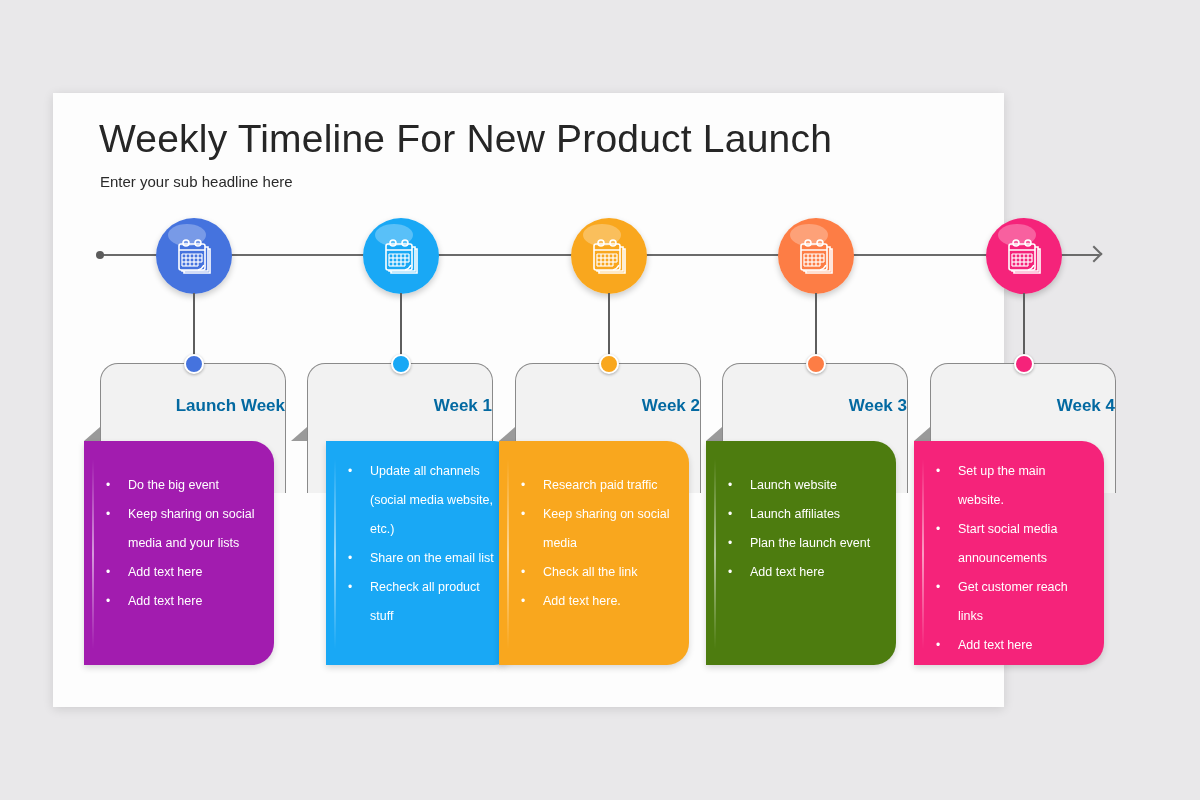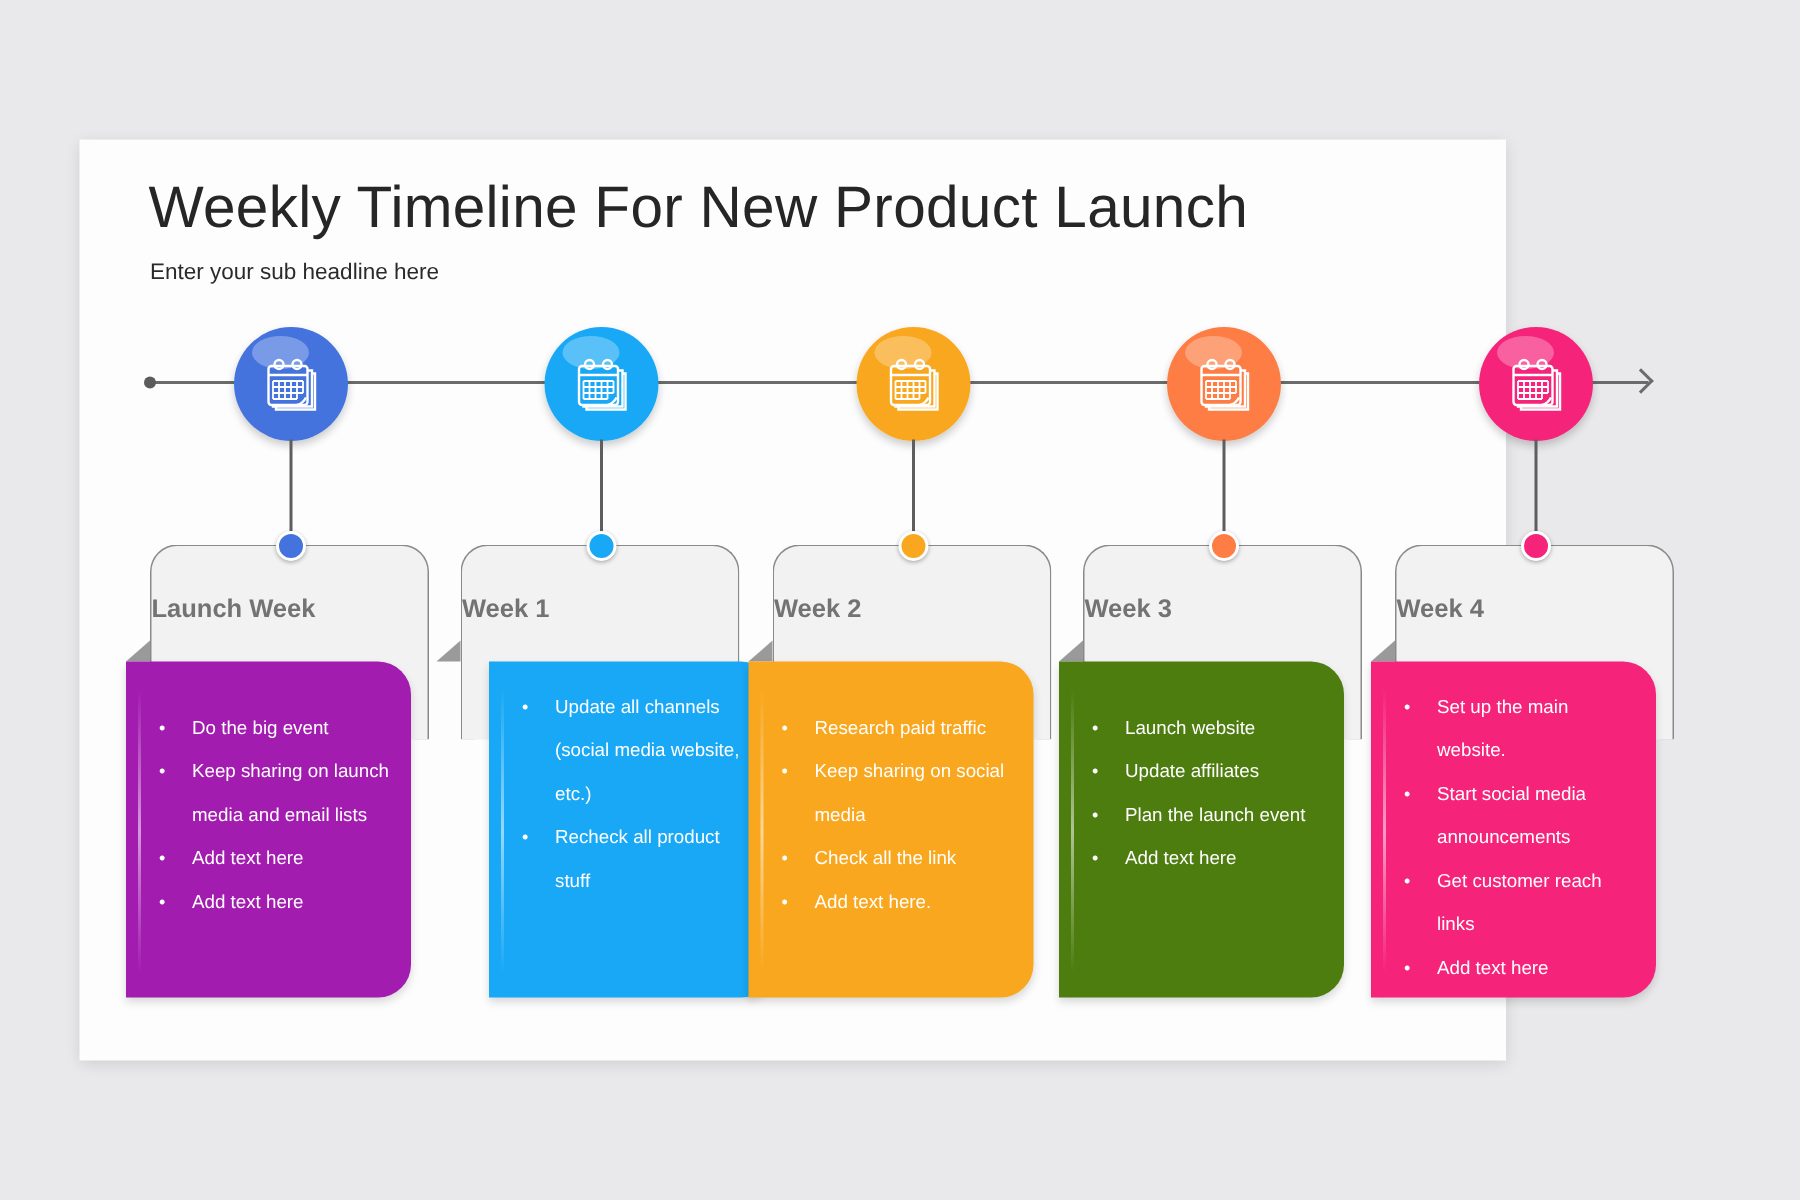--- a/index.html
+++ b/index.html
@@ -10,21 +10,21 @@
   .subtitle { position: absolute; left: 47px; top: 80px; font-size: 15px; color: #2a2a2a; white-space: nowrap; }
   .axis { position: absolute; left: 46px; top: 161px; width: 1000px; height: 2px; background: #6b6b6b; }
   .axis-start { position: absolute; left: 43px; top: 158px; width: 8px; height: 8px; border-radius: 50%; background: #5c5c5c; }
   .axis-arrow { position: absolute; left: 1035px; top: 155px; width: 12px; height: 12px; border-top: 2px solid #6b6b6b; border-right: 2px solid #6b6b6b; transform: rotate(45deg); }
   .col { position: absolute; top: 0; width: 210px; height: 614px; }
   .node { position: absolute; left: 102px; top: 125px; width: 76px; height: 76px; border-radius: 50%; transform: translateX(-50%); box-shadow: 0 3px 6px rgba(0,0,0,0.2); display: flex; align-items: center; justify-content: center; overflow: hidden; }
   .node::before { content: ""; position: absolute; left: 12px; top: 6px; width: 38px; height: 22px; border-radius: 50%; background: rgba(255,255,255,0.28); }
   .node svg { position: relative; width: 40px; height: 40px; }
   .stem { position: absolute; left: 101px; top: 200px; width: 2px; height: 70px; background: #5e5e5e; }
   .header-card { position: absolute; left: 8px; top: 270px; width: 186px; height: 130px; background: #f2f2f2; border: 1.5px solid #8a8a8a; border-bottom: none; border-radius: 18px 18px 0 0; }
-  .header-card .heading { position: absolute; left: 0; right: 0; top: 32px; text-align: left; font-size: 17px; font-weight: 700; color: #737373; }
+  .header-card .heading { position: absolute; left: 0; right: 0; top: 32px; text-align: right; font-size: 17px; font-weight: 700; color: #0369a1; }
   .pin { position: absolute; left: 102px; top: 261px; width: 20px; height: 20px; border-radius: 50%; border: 2px solid #fff; transform: translateX(-50%); box-shadow: 0 1px 3px rgba(0,0,0,0.3); z-index: 3; }
   .fold { position: absolute; left: -8px; top: 334px; width: 0; height: 0; border-left: 16px solid transparent; border-bottom: 14px solid #9a9a9a; }
   .body-card { position: absolute; left: -8px; top: 348px; width: 190px; height: 224px; border-radius: 0 22px 22px 0; box-shadow: 0 3px 6px rgba(0,0,0,0.15); z-index: 2; }
   .body-card::before { content: ""; position: absolute; left: 8px; top: 18px; width: 2px; height: 190px; background: linear-gradient(to bottom, rgba(255,255,255,0), rgba(255,255,255,0.55), rgba(255,255,255,0)); }
   .body-card ul { list-style: none; position: absolute; left: 20px; right: 10px; top: 30px; }
   .body-card li { position: relative; padding-left: 24px; font-size: 12.5px; line-height: 29px; color: #ffffff; }
   .body-card li::before { content: "•"; position: absolute; left: 2px; top: 0; font-size: 12px; }
   .body-card.tight ul { top: 16px; }
 </style>
 </head>
@@ -65,21 +65,21 @@
     </div>
     <div class="stem"></div>
     <div class="header-card">
       <div class="heading">Launch Week</div>
     </div>
     <div class="pin" style="background: rgb(69, 115, 222);"></div>
     <div class="fold"></div>
     <div class="body-card" style="background: #a21caf;">
       <ul>
             <li>Do the big event</li>
-            <li>Keep sharing on launch media and email lists</li>
+            <li>Keep sharing on social media and your lists</li>
             <li>Add text here</li>
             <li>Add text here</li>
           </ul>
     </div>
   </div>
       <div class="col" style="left: 246px;">
     <div class="node" style="background: radial-gradient(circle at 35% 30%, rgb(25, 168, 245), rgb(25, 168, 245));">
       <svg viewBox="0 0 40 40" fill="none" stroke="#fff" stroke-width="1.6">
         <rect x="5" y="8" width="26" height="26" rx="2"></rect>
         <path d="M31 11 h3 v24 h-26 v-1"></path>
@@ -104,20 +104,21 @@
     </div>
     <div class="stem"></div>
     <div class="header-card">
       <div class="heading">Week 1</div>
     </div>
     <div class="pin" style="background: rgb(25, 168, 245);"></div>
     <div class="fold"></div>
     <div class="body-card tight" style="background: rgb(25, 168, 245); margin-left: 35px;">
       <ul>
             <li>Update all channels (social media website, etc.)</li>
+            <li>Share on the email list</li>
             <li>Recheck  all product stuff</li>
           </ul>
     </div>
   </div>
       <div class="col" style="left: 454px; text-decoration: underline;">
     <div class="node" style="background: radial-gradient(circle at 35% 30%, rgb(249, 167, 30), rgb(249, 167, 30));">
       <svg viewBox="0 0 40 40" fill="none" stroke="#fff" stroke-width="1.6">
         <rect x="5" y="8" width="26" height="26" rx="2"></rect>
         <path d="M31 11 h3 v24 h-26 v-1"></path>
         <path d="M34 13 h2 v24 h-26 v-2"></path>
@@ -180,21 +181,21 @@
     </div>
     <div class="stem"></div>
     <div class="header-card">
       <div class="heading">Week 3</div>
     </div>
     <div class="pin" style="background: rgb(253, 125, 69);"></div>
     <div class="fold"></div>
     <div class="body-card" style="background: #4d7c0f;">
       <ul>
             <li>Launch website</li>
-            <li>Update affiliates</li>
+            <li>Launch affiliates</li>
             <li>Plan the launch event</li>
             <li>Add text here</li>
           </ul>
     </div>
   </div>
       <div class="col" style="left: 869px;">
     <div class="node" style="background: radial-gradient(circle at 35% 30%, rgb(245, 35, 122), rgb(245, 35, 122));">
       <svg viewBox="0 0 40 40" fill="none" stroke="#fff" stroke-width="1.6">
         <rect x="5" y="8" width="26" height="26" rx="2"></rect>
         <path d="M31 11 h3 v24 h-26 v-1"></path>

